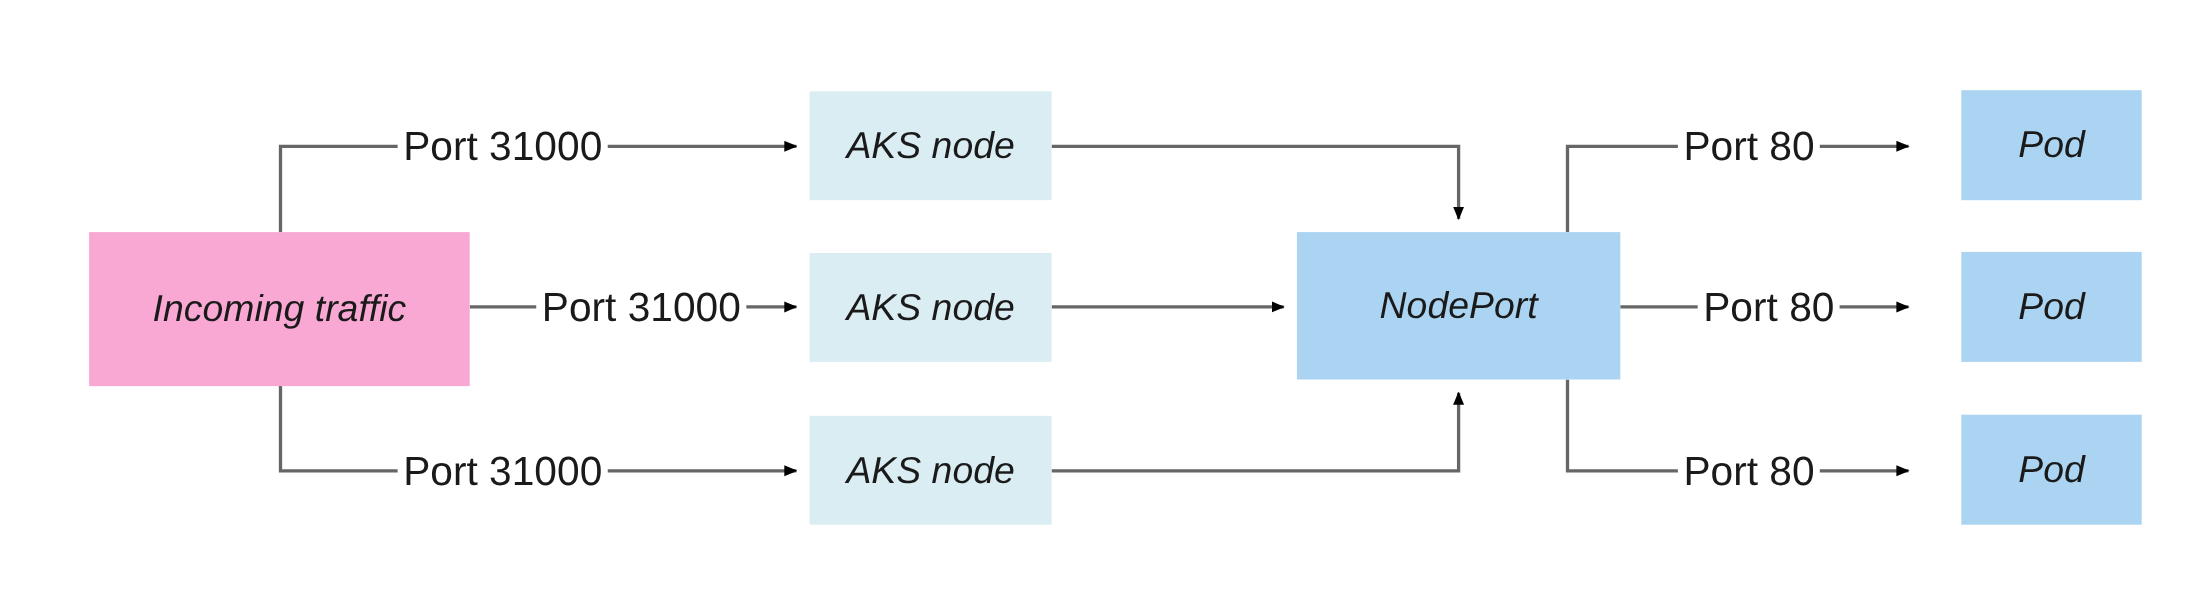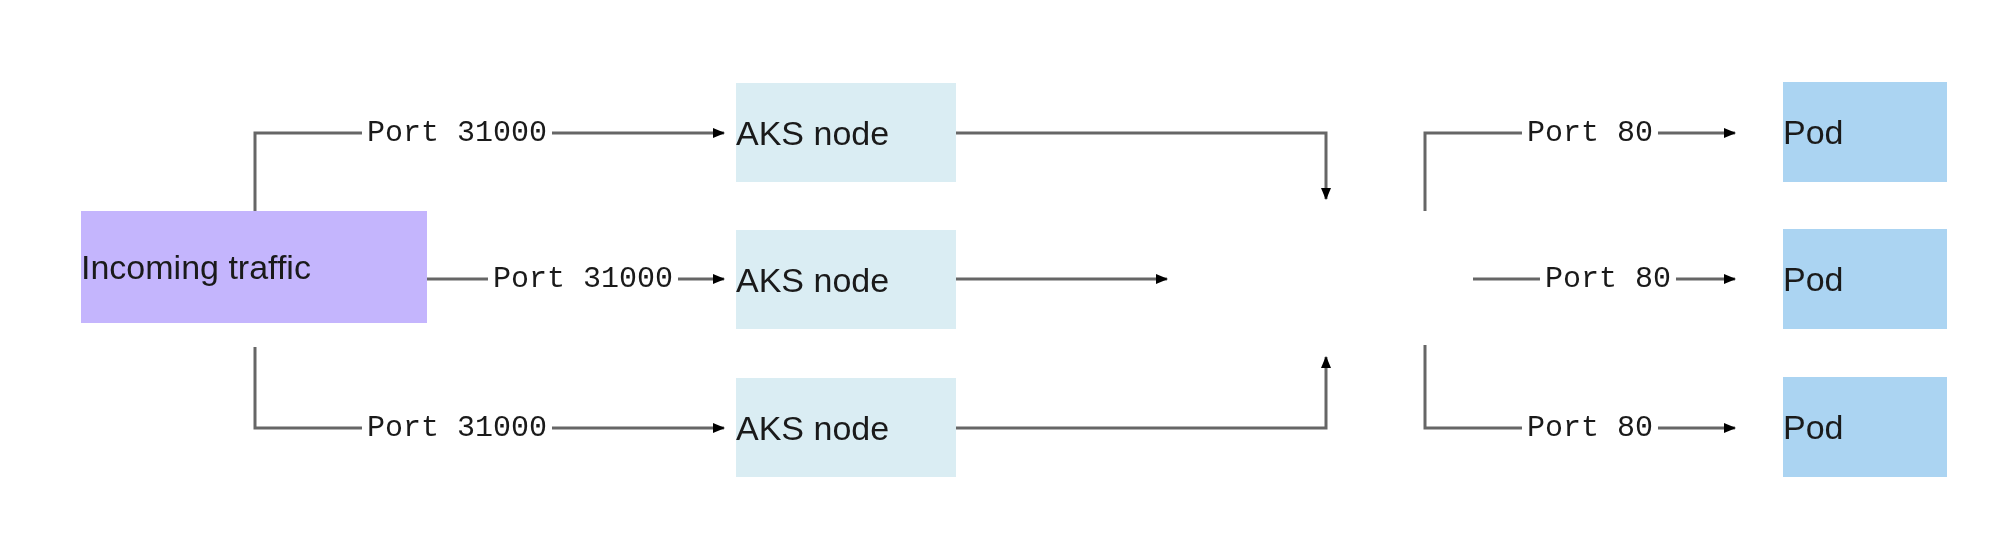--- a/index.html
+++ b/index.html
@@ -21,37 +21,38 @@
     position: absolute;
     left: 0;
     top: 0;
     width: 2001px;
     height: 560px;
   }
   .node-box {
     position: absolute;
     display: flex;
     align-items: center;
-    justify-content: flex-start;
+    justify-content: center;
     box-sizing: border-box;
     color: #1a1a1a;
     font-family: "Liberation Sans", sans-serif;
     font-weight: 400;
     line-height: 1;
     white-space: nowrap;
+    font-style: italic;
   }
   .node-label {
     display: block;
   }
   .edge-label {
     position: absolute;
     background: #ffffff;
     color: #1a1a1a;
-    font-family: Liberation Mono, monospace;
-    font-size: 30px;
+    font-family: Liberation Sans, sans-serif;
+    font-size: 37px;
     line-height: 1;
     padding: 0 5px;
     white-space: nowrap;
     transform: translate(-50%, -50%);
     text-align: right;
   }
   .box-incoming { font-size: 34px; }
   .box-aks      { font-size: 34px; }
   .box-nodeport { font-size: 34px; }
   .box-pod      { font-size: 34px; margin-left: 36px; }
@@ -83,36 +84,39 @@
 
     <path d="M 956,428 L 1326,428 L 1326,357" fill="none" stroke="#666666" stroke-width="3" marker-end="url(#arrow-down)"></path>
 
     <path d="M 1425,211 L 1425,133 L 1735,133" fill="none" stroke="#666666" stroke-width="3" marker-end="url(#arrow-right)"></path>
 
     <path d="M 1473,279 L 1735,279" fill="none" stroke="#666666" stroke-width="3" marker-end="url(#arrow-right)"></path>
 
     <path d="M 1425,345 L 1425,428 L 1735,428" fill="none" stroke="#666666" stroke-width="3" marker-end="url(#arrow-right)"></path>
   </svg>
 
-  <div class="node-box box-incoming" style="left:81px; top:211px; width:346px; height:112px; background:#c4b5fd;">
+  <div class="node-box box-incoming" style="left:81px; top:211px; width:346px; height:140px; background:#f9a8d4;">
     <span class="node-label">Incoming traffic</span>
   </div>
 
   <div class="node-box box-aks" style="left:736px; top:83px; width:220px; height:99px; background:#daedf3;">
     <span class="node-label">AKS node</span>
   </div>
 
   <div class="node-box box-aks" style="left:736px; top:230px; width:220px; height:99px; background:#daedf3;">
     <span class="node-label">AKS node</span>
   </div>
 
   <div class="node-box box-aks" style="left:736px; top:378px; width:220px; height:99px; background:#daedf3;">
     <span class="node-label">AKS node</span>
   </div>
 
+  <div class="node-box box-nodeport" style="left:1179px; top:211px; width:294px; height:134px; background:#abd4f2;">
+    <span class="node-label">NodePort</span>
+  </div>
 
   <div class="node-box box-pod" style="left:1747px; top:82px; width:164px; height:100px; background:#abd4f2;">
     <span class="node-label">Pod</span>
   </div>
 
   <div class="node-box box-pod" style="left:1747px; top:229px; width:164px; height:100px; background:#abd4f2;">
     <span class="node-label">Pod</span>
   </div>
 
   <div class="node-box box-pod" style="left:1747px; top:377px; width:164px; height:100px; background:#abd4f2;">

